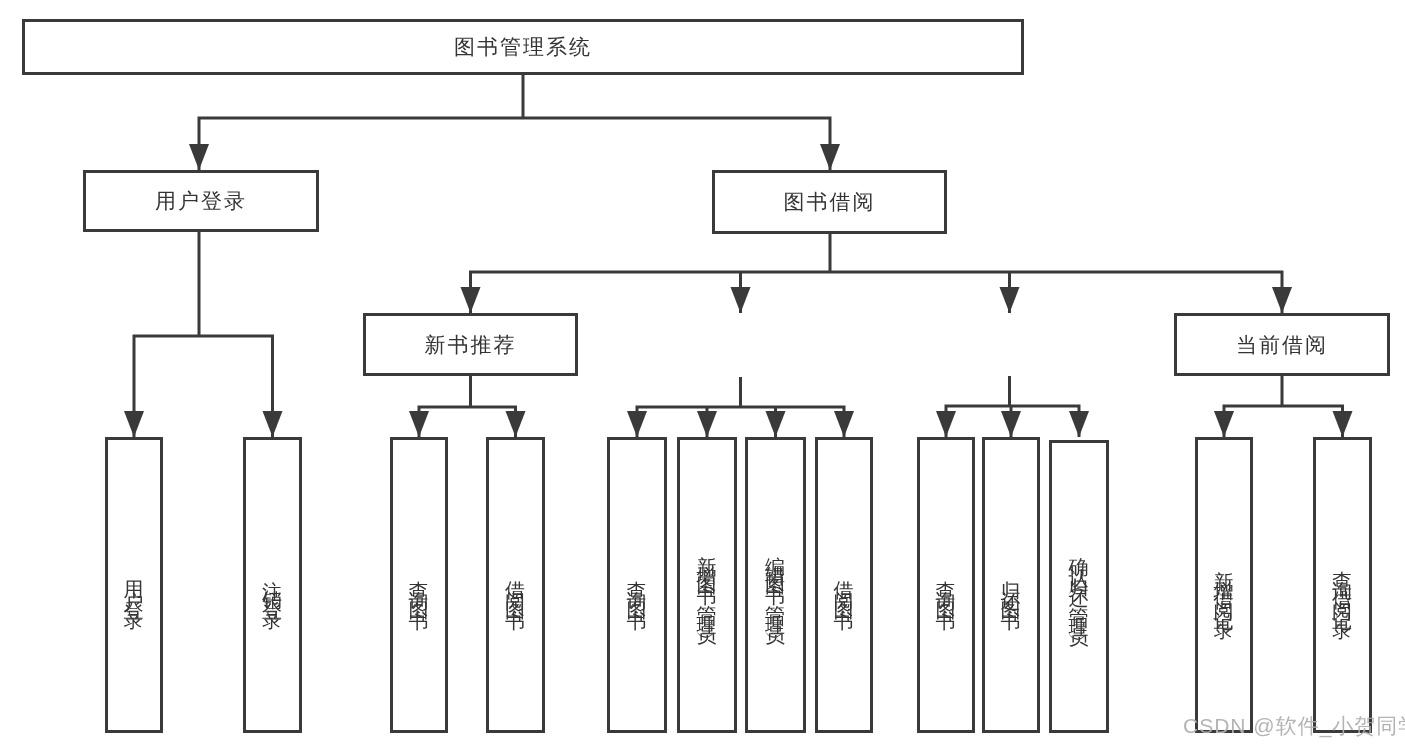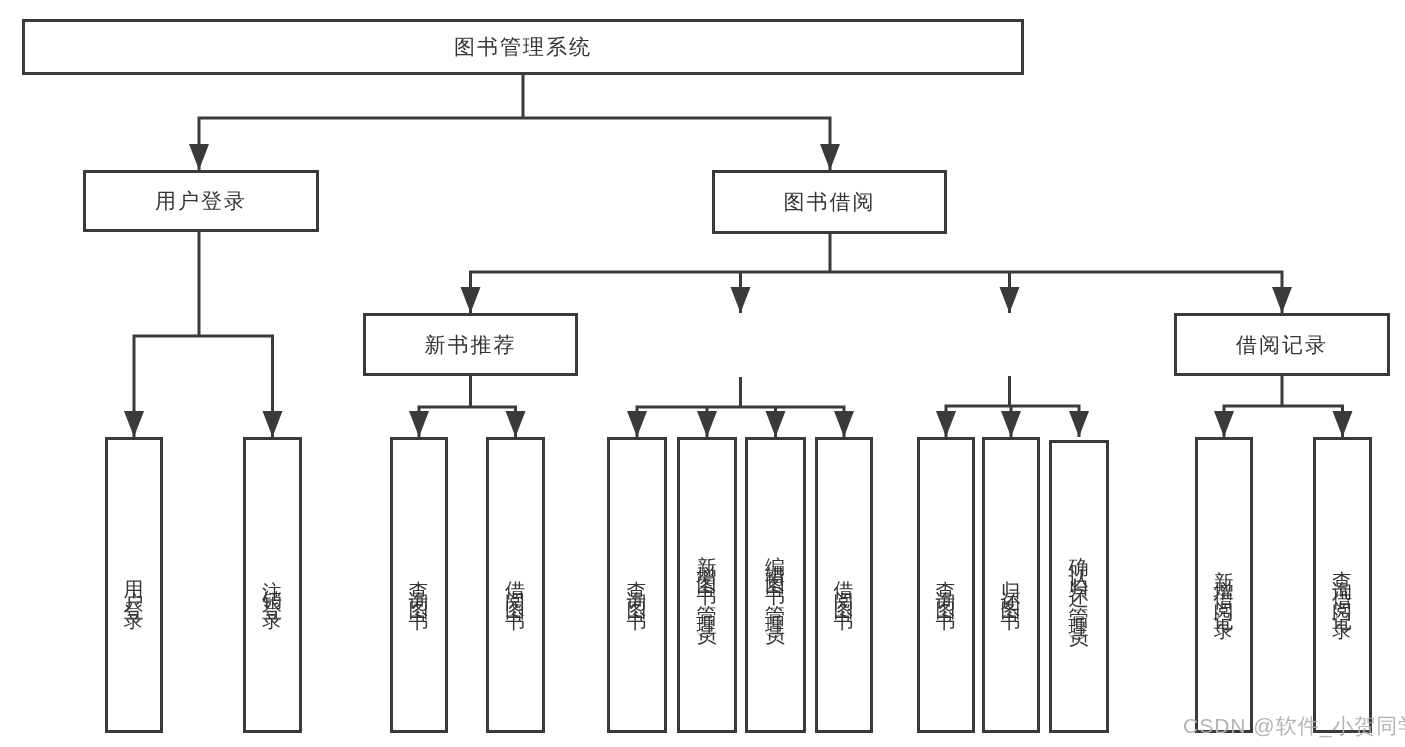--- a/index.html
+++ b/index.html
@@ -109,21 +109,21 @@
     <span>用户登录</span>
   </div>
   <div class="node hbox" style="left:712px; top:170px; width:235px; height:64px;">
     <span>图书借阅</span>
   </div>
 
   <div class="node hbox" style="left:363px; top:313px; width:215px; height:63px;">
     <span>新书推荐</span>
   </div>
   <div class="node hbox" style="left:1174px; top:313px; width:216px; height:63px;">
-    <span>借阅记录</span>
+    <span>当前借阅</span>
   </div>
 
   <div class="node vbox" style="left:105px; top:437px; width:58px; height:296px;">
     <span class="vlabel">用户登录</span>
   </div>
   <div class="node vbox" style="left:243px; top:437px; width:59px; height:296px;">
     <span class="vlabel">注销登录</span>
   </div>
 
   <div class="node vbox" style="left:390px; top:437px; width:58px; height:296px;">

